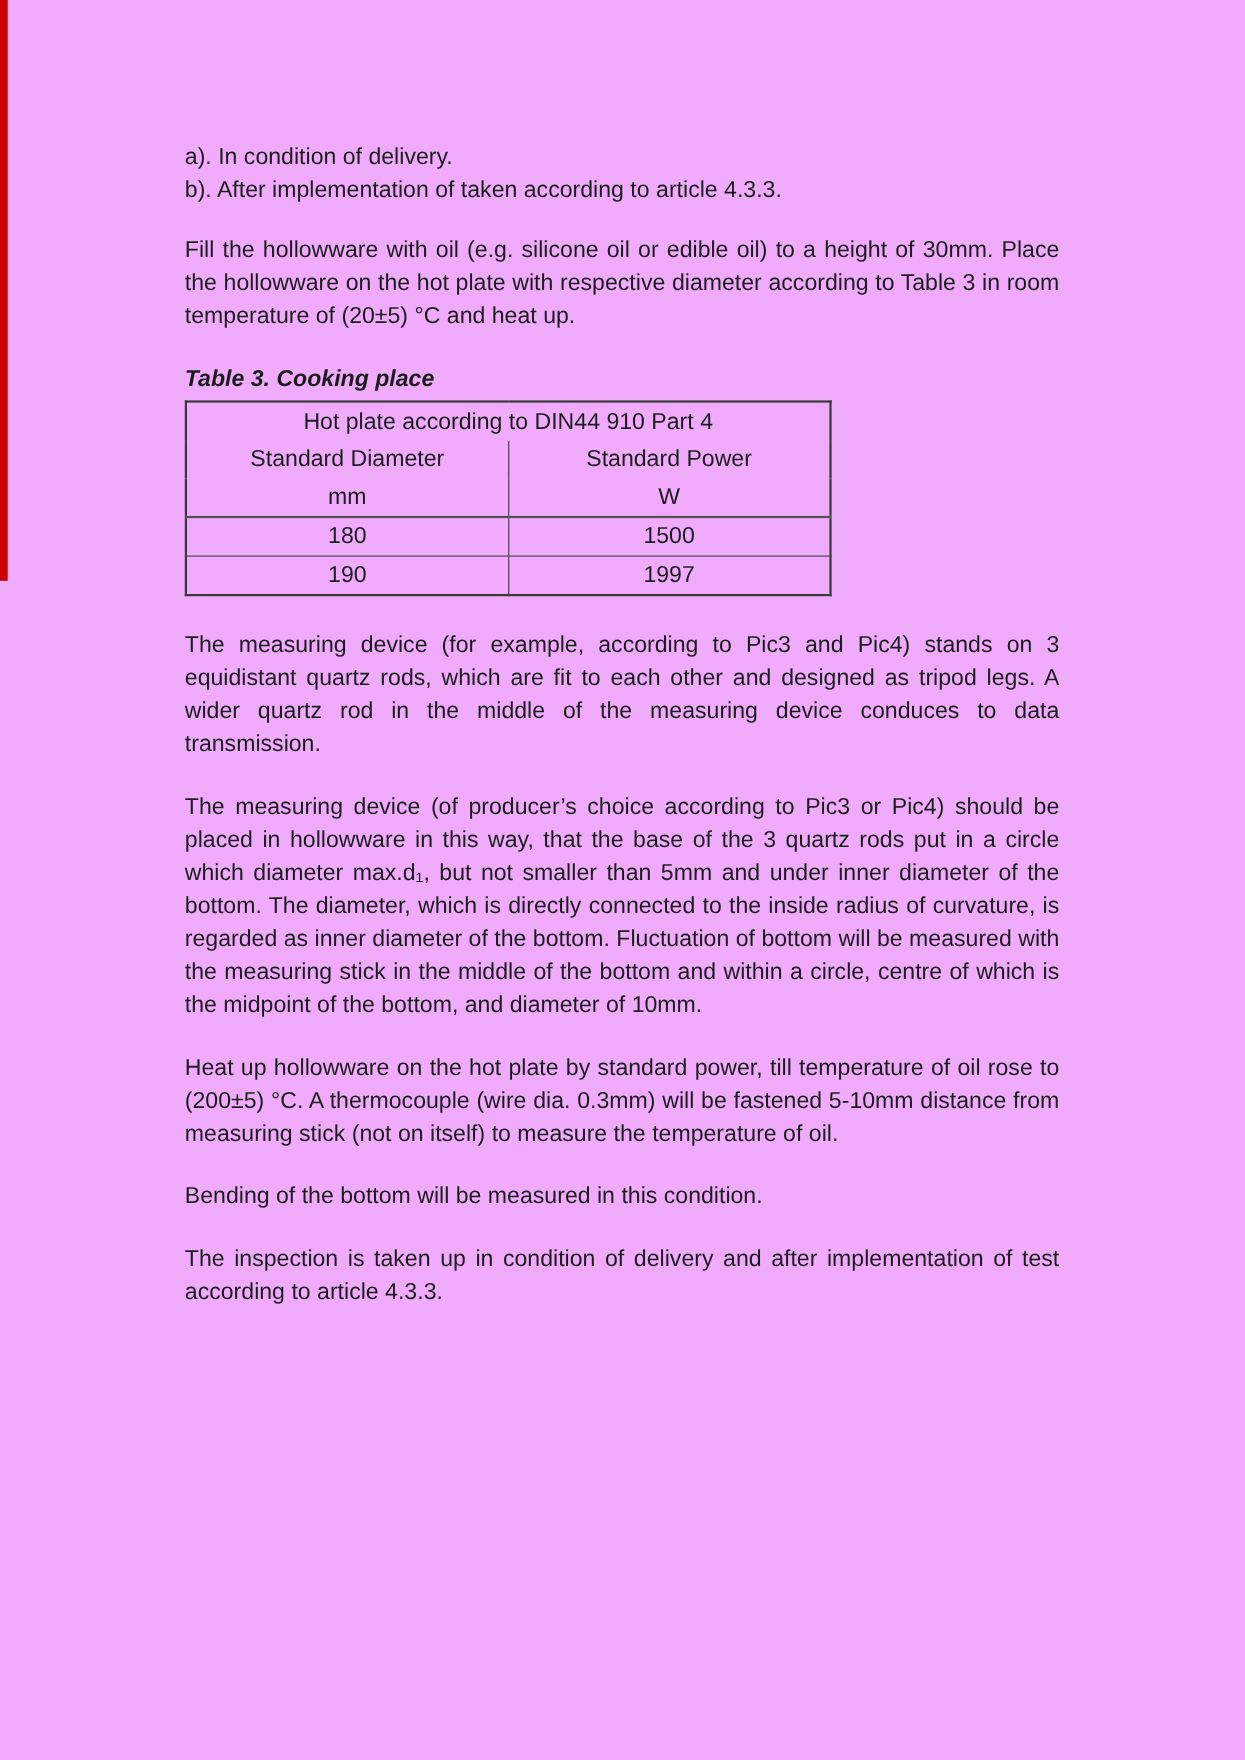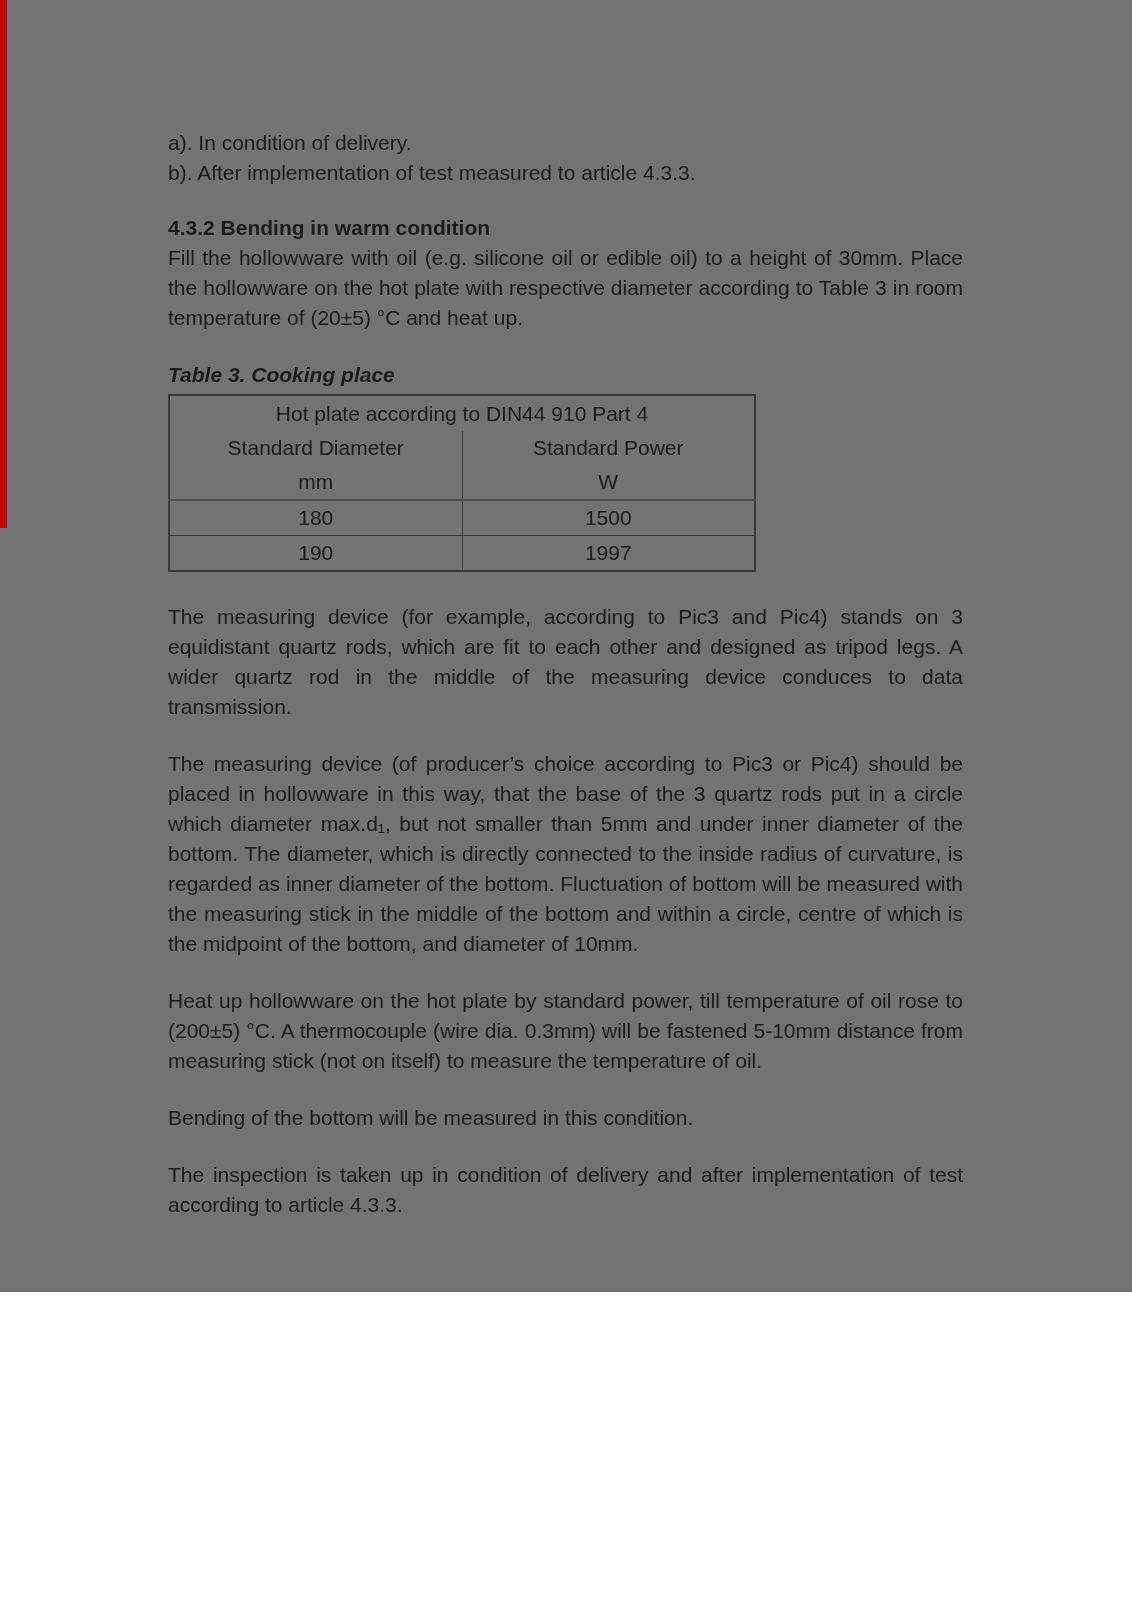--- a/index.html
+++ b/index.html
@@ -1,20 +1,20 @@
 <!DOCTYPE html>
 <html><head>
 <meta charset="utf-8">
 <style>
   html, body { margin: 0; padding: 0; background: #ffffff; }
   .page {
     position: relative;
     width: 1132px;
-    height: 1292px;
-    background: #737373;
+    height: 1600px;
+    background: #f0abfc;
     overflow: hidden;
     font-family: "Liberation Sans", "DejaVu Sans", sans-serif;
     color: #1c1c1c;
   }
   .marker {
     position: absolute;
     left: 0;
     top: 0;
     width: 7px;
     height: 528px;
@@ -68,24 +68,23 @@
 <body>
 
 <div class="page">
 
   <div class="marker" style="background: rgb(200, 0, 0);"></div>
 
   <div class="content">
 
     <div class="intro-block">
       <p>a). In condition of delivery.</p>
-      <p>b). After implementation of test measured to article 4.3.3.</p>
+      <p>b). After implementation of taken according to article 4.3.3.</p>
     </div>
 
-    <h3 class="section-heading">4.3.2 Bending in warm condition</h3>
     <p class="just">Fill the hollowware with oil (e.g. silicone oil or edible oil) to a height of 30mm. Place the hollowware on the hot plate with respective diameter according to Table 3 in room temperature of (20±5) °C and heat up.</p>
 
     <div class="table-title">Table 3. Cooking place</div>
 
     <table class="cooking">
       <tbody>
         <tr class="row-span-header">
           <td colspan="2">Hot plate according to DIN44 910 Part 4</td>
         </tr>
         <tr class="row-colheads">

